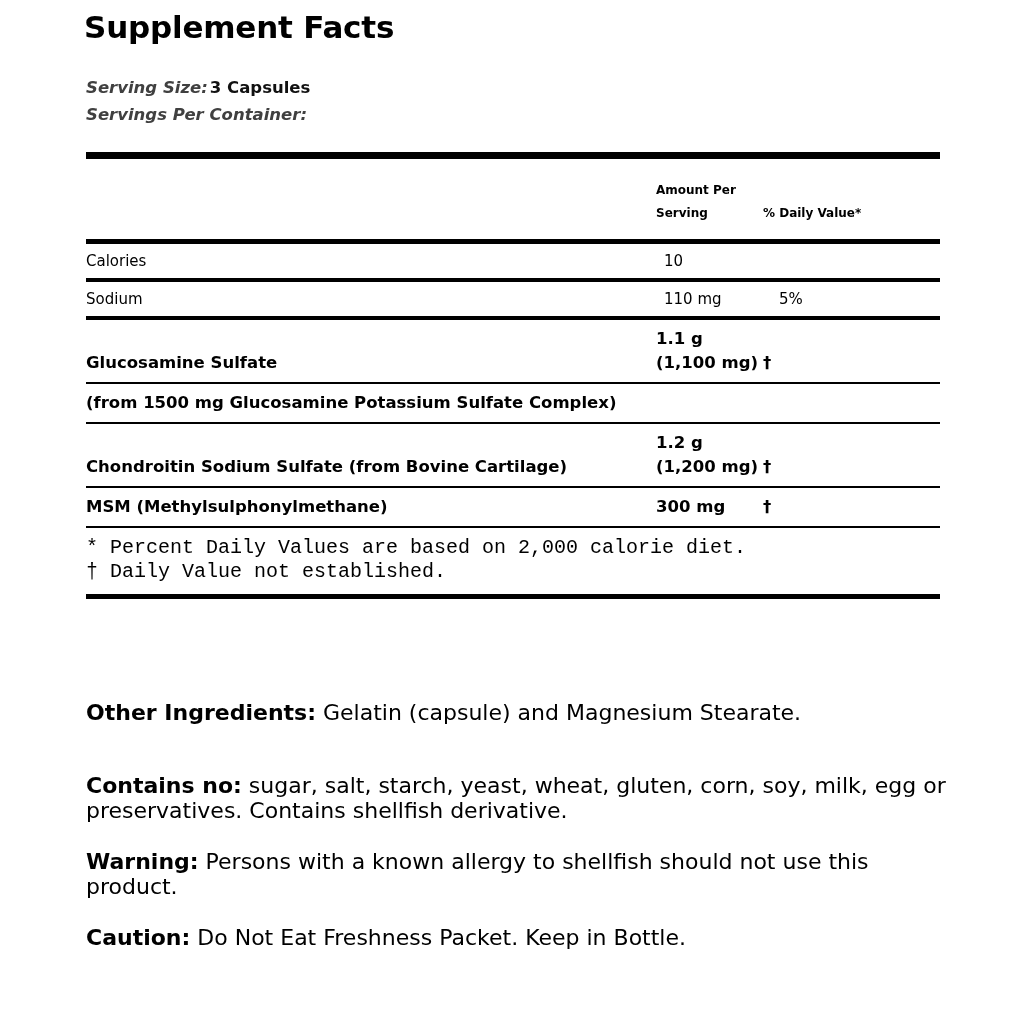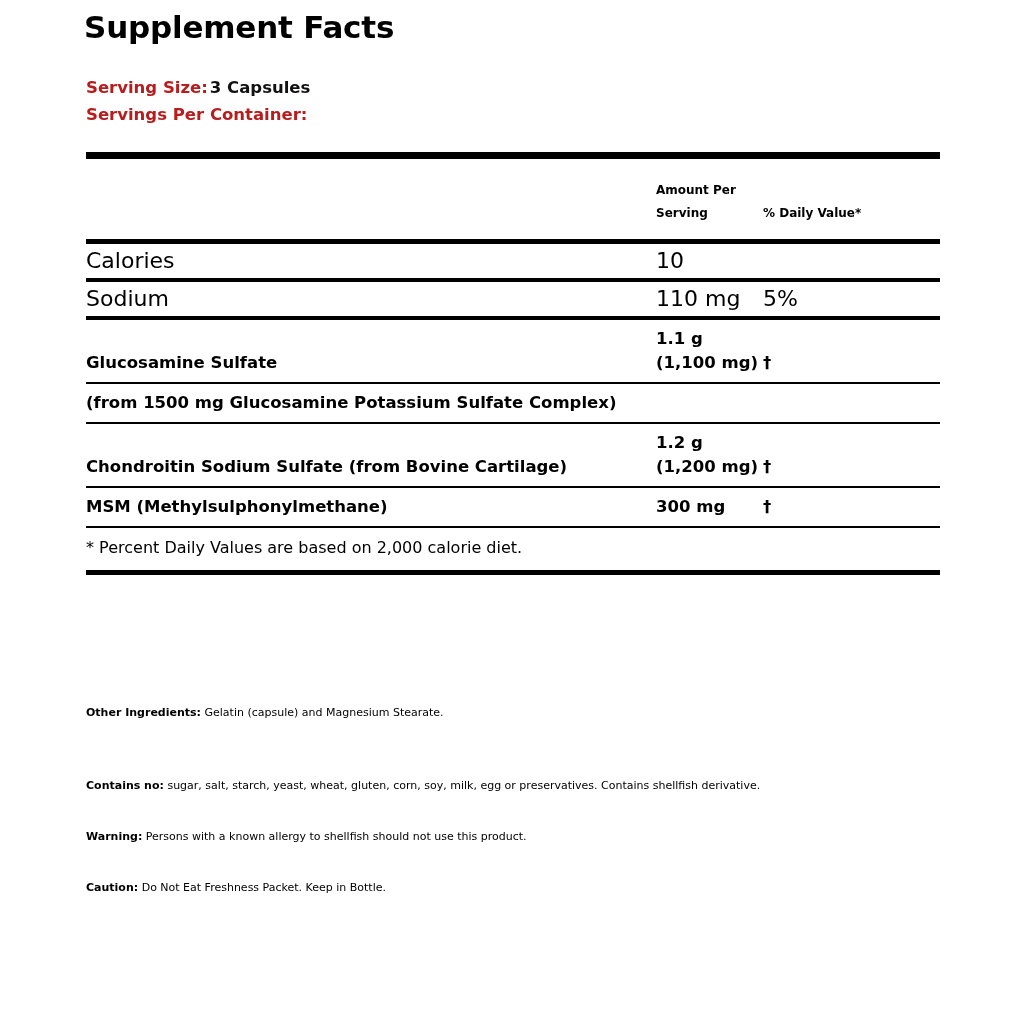--- a/index.html
+++ b/index.html
@@ -41,21 +41,22 @@
     left: 86px;
     top: 74px;
     font-size: 16.5px;
     line-height: 27px;
   }
   .serving-line {
     white-space: nowrap;
   }
   .serving-key {
     font-weight: bold;
-    color: #b91c1c;
+    color: #404040;
+    font-style: italic;
   }
   .serving-val {
     font-weight: bold;
     color: #111111;
     margin-left: 2px;
   }
 
   
   .facts {
     position: absolute;
@@ -95,52 +96,54 @@
     font-size: 12px;
     font-weight: bold;
     line-height: 23px;
   }
   .head-row .col-amount { white-space: normal; }
   .head-row .col-dv { white-space: nowrap; padding-top: 23px; }
 
   
   .nut-row {
     padding: 6px 0 6px 0;
-    font-size: 22px;
+    font-size: 15px;
     line-height: 22px;
     font-weight: normal;
+    gap: 8px;
   }
   
   .sup-row {
     padding: 7px 0 7px 0;
     font-size: 16.5px;
     line-height: 24px;
     font-weight: bold;
   }
   .sup-row.multiline .col-name { padding-top: 24px; }
   .sup-row.multiline .col-dv   { padding-top: 24px; }
   .sup-row.single   .col-name  { padding-top: 0; }
 
   .amount-stack { white-space: normal; }
 
   
   .footnotes {
     padding: 8px 0 10px 0;
-    font-size: 16px;
+    font-size: 20px;
     line-height: 24px;
+    font-family: Liberation Mono, monospace;
   }
   .footnote-line { white-space: nowrap; }
 
   
   .bottom {
     position: absolute;
     left: 86px;
     top: 700px;
     width: 860px;
-    font-size: 11px;
+    font-size: 22px;
     line-height: 25px;
   }
   .para { margin: 0 0 0 0; }
   .para + .para { margin-top: 26px; }
   .para-lead { font-weight: bold; }
   .para-body { font-weight: normal; }
   .gap-large { margin-top: 48px !important; }
 </style>
 </head>
 <body>
@@ -207,20 +210,21 @@
           <div class="col-name">MSM (Methylsulphonylmethane)</div>
           <div class="col-amount amount-stack">300 mg</div>
           <div class="col-dv">†</div>
         </div>
       </div>
 
     <div class="rule-thin"></div>
 
     <div class="footnotes">
       <div class="footnote-line">* Percent Daily Values are based on 2,000 calorie diet.</div>
+      <div class="footnote-line">† Daily Value not established.</div>
     </div>
 
     <div class="rule-medium"></div>
   </div>
 
   <div class="bottom">
 
     <div class="para">
       <span class="para-lead">Other Ingredients:</span>
       <span class="para-body">Gelatin (capsule) and Magnesium Stearate.</span>

